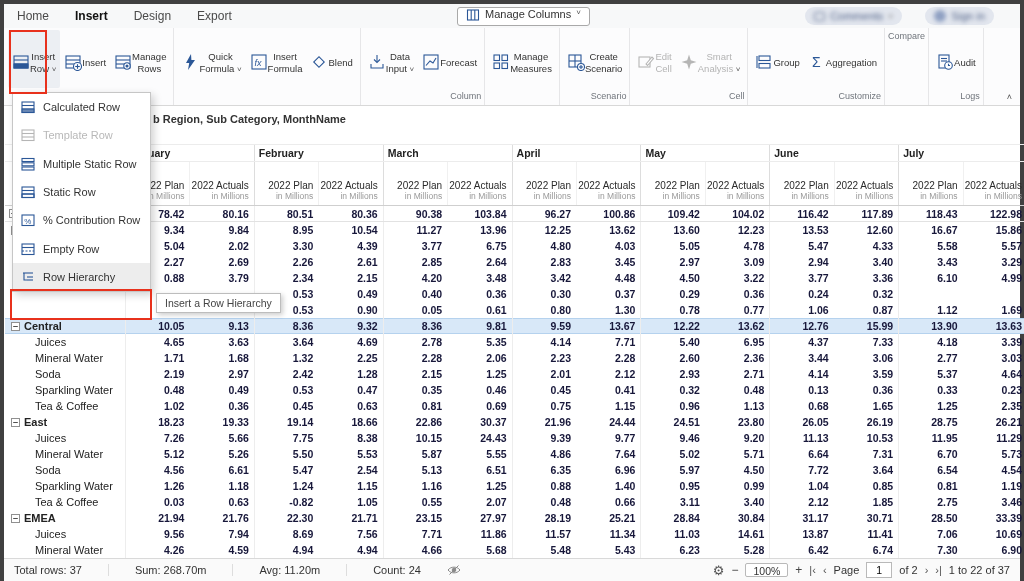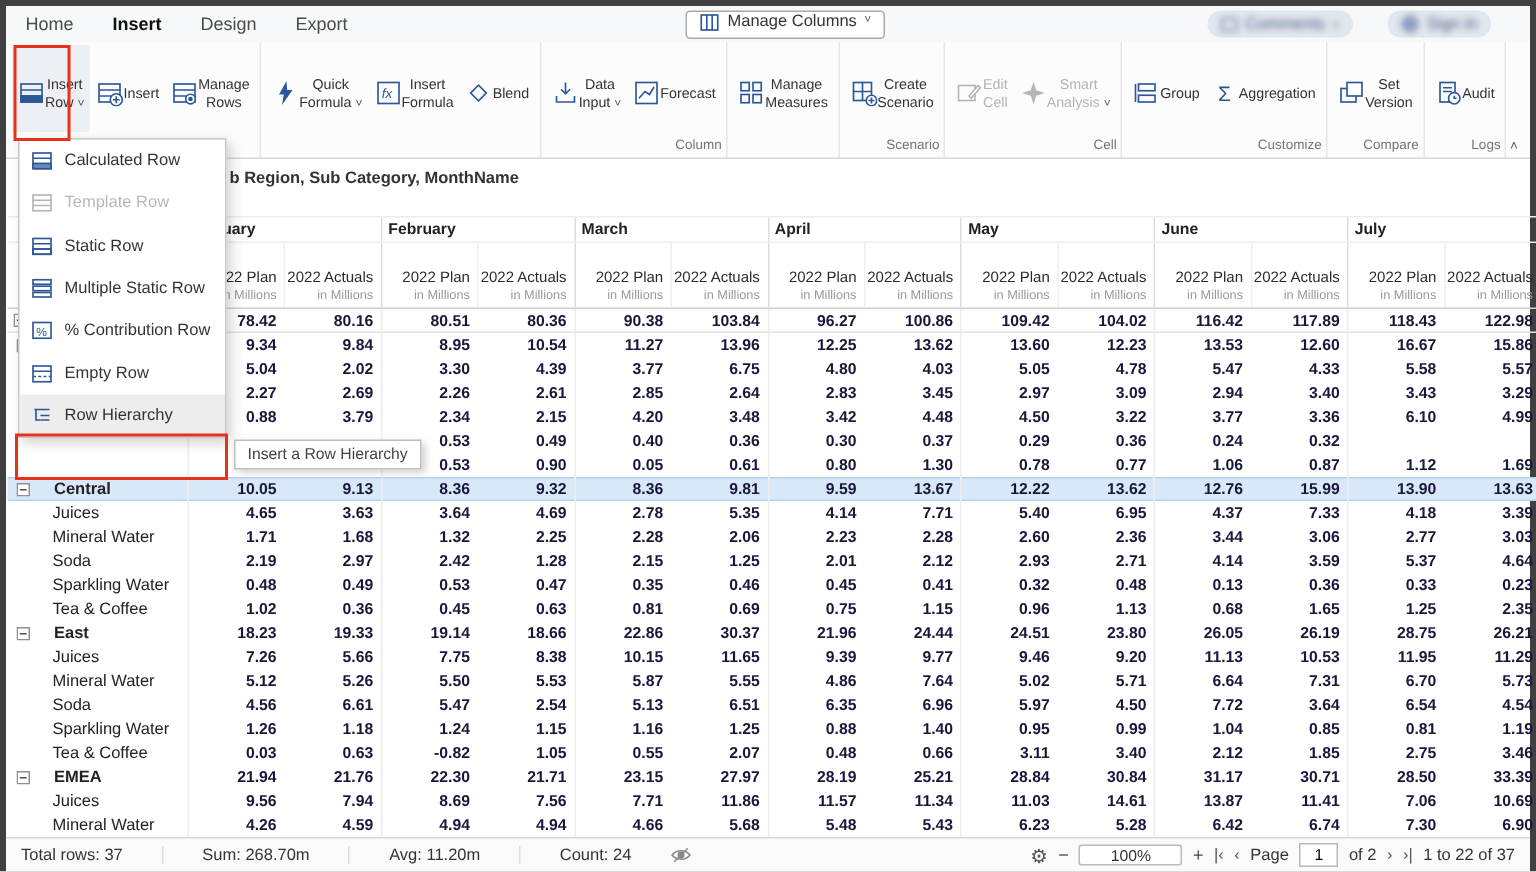--- a/index.html
+++ b/index.html
@@ -45,33 +45,33 @@
   .srow{height:44px;border-bottom:1px solid #cfcfcf}
   .scell{display:flex;flex-direction:column;justify-content:flex-end;align-items:flex-end;padding:0 5px 4px 0;border-left:1px solid #f0f0f0;overflow:hidden}
   .scell.mb{border-left-color:#ddd}
   .s1{font-size:10px;color:#2a2a2a;white-space:nowrap}
   .s2{font-size:8.5px;color:#999;white-space:nowrap}
   .trow{height:16px;line-height:16px;cursor:default}
   .trow>*{overflow:hidden;white-space:nowrap}
   .val{font-size:10.5px;text-align:right;padding-right:5px;color:#17173a;font-weight:bold;font-variant-numeric:tabular-nums}
   .val.mb{border-left:1px solid #ededed}
   .trow.total{border-bottom:1px solid #e2e2e2}
-  .rlabel{font-size:11px;color:#222;display:flex;align-items:center;gap:16px;padding-left:30px}
+  .rlabel{font-size:11px;color:#222;display:flex;align-items:center;gap:4px;padding-left:30px}
   .trow.group .rlabel{padding-left:6px;font-weight:bold}
   .trow.total .rlabel{padding-left:4px;font-weight:bold}
   .trow.sel{background:#d8e8f8;box-shadow:inset 0 1px 0 #b5d2ee,inset 0 -1px 0 #b5d2ee}
   .exp{display:inline-flex}
 
   
   .statusbar{position:absolute;left:0;right:0;top:554px;height:23px;background:#fafafa;border-top:1px solid #d9d9d9;display:flex;align-items:center;font-size:11px;color:#333;padding:0 10px;gap:26px}
   .sep{width:1px;height:12px;background:#ddd}
   .sright{margin-left:auto;display:flex;align-items:center;gap:7px}
   .gear{font-size:13px;color:#555;cursor:pointer}
   .zbtn{font-size:12px;color:#444;cursor:pointer}
-  .zoombox{border:1px solid #b9b9b9;background:#fff;padding:0 20px;height:14px;line-height:15px;font-size:10.5px;border-radius:2px;cursor:pointer}
+  .zoombox{border:1px solid #b9b9b9;background:#fff;padding:0 7px;height:14px;line-height:15px;font-size:10.5px;border-radius:2px;cursor:pointer}
   .pgnav{font-size:11px;color:#555;cursor:pointer}
   .pageinput{width:26px;height:16px;border:1px solid #b9b9b9;text-align:center;font-size:10.5px;font-family:inherit}
   .bluestrip{position:absolute;left:0;right:0;top:577px;height:4px;background:#1f4e8c}
 
   
   .menu{position:absolute;left:8px;top:88px;width:139px;background:#fff;border:1px solid #c6c6c6;box-shadow:3px 3px 8px rgba(0,0,0,.18);z-index:40}
   .mitem{height:28.3px;display:flex;align-items:center;gap:8px;padding-left:8px;font-size:11px;color:#333;cursor:pointer;white-space: nowrap;}
   .mitem.disabled{color:#b8b8b8}
   .mitem.hl{background:#ededed}
   .tooltip{position:absolute;left:152px;top:289px;background:#fff;border:1px solid #bdbdbd;box-shadow:2px 2px 5px rgba(0,0,0,.2);font-size:10.5px;color:#444;padding:3px 8px;z-index:55;white-space:nowrap}
@@ -286,31 +286,20 @@
               <svg width="18" height="18" viewBox="0 0 18 18">
                 <text x="4" y="14" font-size="14" fill="#2b5797">Σ</text>
               </svg>
             </span>
             <div class="rlbl">Aggregation</div>
           </div>
         </div>
      <div class="rglabel">Customize</div>
    </div>
       <div class="rgroup">
-     <div class="rgrow">
-          <div class="rbtn">
-            <span class="icn">
-              <svg width="18" height="18" viewBox="0 0 18 18" fill="none" stroke="#2b5797" stroke-width="1.1">
-                <rect x="2" y="6" width="10" height="9"></rect>
-                <rect x="6" y="2" width="10" height="9" fill="#fff"></rect>
-              </svg>
-            </span>
-            <div class="rlbl">Set<br>Version</div>
-          </div>
-        </div>
      <div class="rglabel">Compare</div>
    </div>
       <div class="rgroup">
      <div class="rgrow">
           <div class="rbtn">
             <span class="icn">
               <svg width="18" height="18" viewBox="0 0 18 18" fill="none" stroke="#2b5797" stroke-width="1.1">
                 <rect x="3" y="2" width="10" height="13"></rect>
                 <line x1="5" y1="5.5" x2="11" y2="5.5"></line>
                 <line x1="5" y1="8" x2="11" y2="8"></line>
@@ -690,21 +679,21 @@
       </div>
       <div class="grid trow item">
         <div class="rlabel">
           <span>Juices</span>
         </div>
         <div class="val mb">7.26</div>
         <div class="val">5.66</div>
         <div class="val mb">7.75</div>
         <div class="val">8.38</div>
         <div class="val mb">10.15</div>
-        <div class="val">11.65</div>
+        <div class="val">24.43</div>
         <div class="val mb">9.39</div>
         <div class="val">9.77</div>
         <div class="val mb">9.46</div>
         <div class="val">9.20</div>
         <div class="val mb">11.13</div>
         <div class="val">10.53</div>
         <div class="val mb">11.95</div>
         <div class="val">11.29</div>
       </div>
       <div class="grid trow item">
@@ -898,37 +887,37 @@
             <rect x="1" y="2" width="12" height="10.5"></rect>
             <line x1="1" y1="5.5" x2="13" y2="5.5"></line>
             <line x1="1" y1="9" x2="13" y2="9"></line>
           </svg>
         </span>
         <span>Template Row</span>
       </div>
       <div class="mitem">
         <span class="icn">
           <svg width="14" height="14" viewBox="0 0 14 14" fill="none" stroke="#2b5797" stroke-width="1.1">
+            <rect x="1" y="1.5" width="12" height="3"></rect>
+            <rect x="1" y="5.8" width="12" height="3"></rect>
+            <rect x="1" y="10" width="12" height="3"></rect>
+          </svg>
+        </span>
+        <span>Multiple Static Row</span>
+      </div>
+      <div class="mitem">
+        <span class="icn">
+          <svg width="14" height="14" viewBox="0 0 14 14" fill="none" stroke="#2b5797" stroke-width="1.1">
             <rect x="1" y="2" width="12" height="10.5"></rect>
             <line x1="1" y1="5.5" x2="13" y2="5.5"></line>
             <line x1="1" y1="9" x2="13" y2="9"></line>
             <rect x="1" y="9" width="12" height="3.5"></rect>
           </svg>
         </span>
         <span>Static Row</span>
-      </div>
-      <div class="mitem">
-        <span class="icn">
-          <svg width="14" height="14" viewBox="0 0 14 14" fill="none" stroke="#2b5797" stroke-width="1.1">
-            <rect x="1" y="1.5" width="12" height="3"></rect>
-            <rect x="1" y="5.8" width="12" height="3"></rect>
-            <rect x="1" y="10" width="12" height="3"></rect>
-          </svg>
-        </span>
-        <span>Multiple Static Row</span>
       </div>
       <div class="mitem">
         <span class="icn">
           <svg width="14" height="14" viewBox="0 0 14 14" fill="none" stroke="#2b5797" stroke-width="1.1">
             <rect x="1" y="2" width="12" height="10.5"></rect>
             <text x="3.2" y="11" font-size="8" fill="#2b5797" stroke="none">%</text>
           </svg>
         </span>
         <span>% Contribution Row</span>
       </div>

